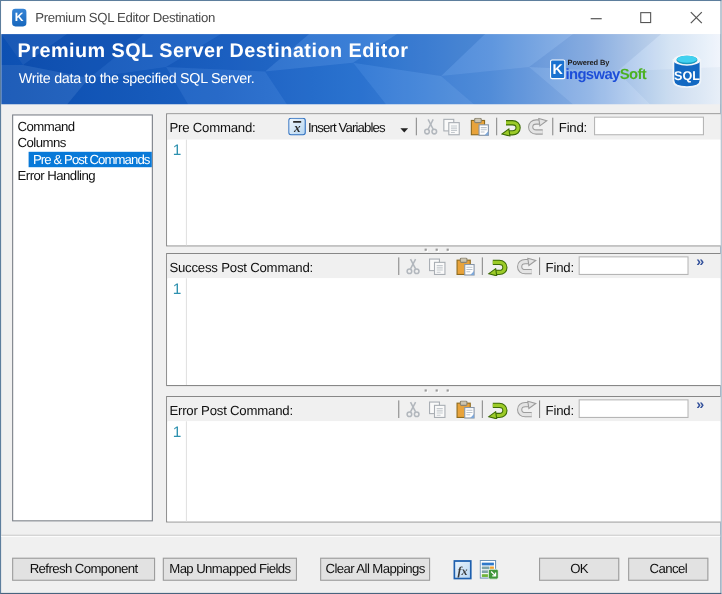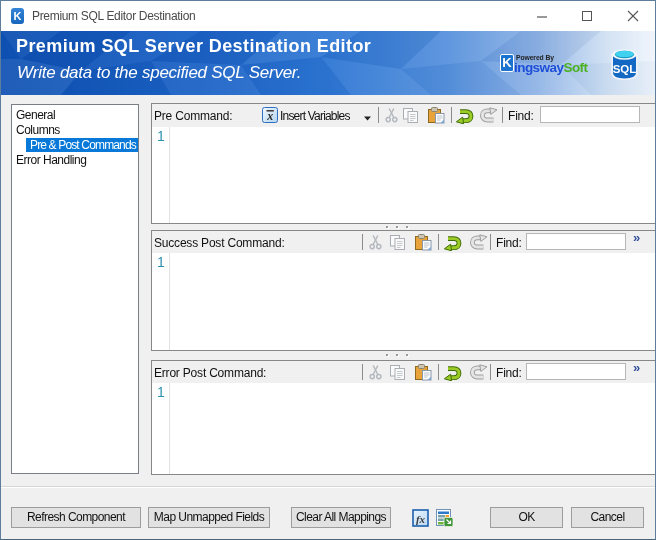--- a/index.html
+++ b/index.html
@@ -9,21 +9,21 @@
 
 .titlebar { position:absolute; left:0; top:0; width:654px; height:30px; background:#ffffff; }
 .appicon { position:absolute; left:10px; top:7px; width:13px; height:16px; border-radius:3px; background:linear-gradient(180deg,#3584d6,#1767bd); color:#fff; font-size:11px; font-weight:bold; text-align:center; line-height:16px; }
 .apptitle { position:absolute; left:31px; top:8px; font-size:12px; color:#4a4a4a; letter-spacing:-0.32px; }
 .capbtn { position:absolute; top:0; width:45px; height:29px; }
 .capbtn svg { position:absolute; left:17px; top:9px; }
 
 .header { position:absolute; left:0; top:30px; width:654px; height:68px; overflow:hidden; }
 .header svg.bg { position:absolute; left:0; top:0; }
 .htitle { position:absolute; left:15px; top:5px; font-size:18px; font-weight:bold; color:#ffffff; letter-spacing:0.42px; }
-.hsub { position:absolute; left:16px; top:32px; font-size:17px; color:#ffffff; letter-spacing:-0.25px;font-style:italic; }
+.hsub { position:absolute; left:16px; top:32px; font-size:13px; color:#ffffff; letter-spacing:-0.25px; }
 
 
 .kbox { position:absolute; left:499px; top:23px; width:14px; height:18px; background:#1b72cf; border:1.5px solid #ffffff; border-radius:2px; color:#fff; font-weight:bold; font-size:13px; text-align:center; line-height:15px; }
 .pby { position:absolute; left:515px; top:22.5px; font-size:6.8px; font-weight:bold; color:#222222; letter-spacing:-0.1px; }
 .kword { position:absolute; left:513px; top:28.5px; font-size:13.5px; font-weight:bold; letter-spacing:-0.55px; }
 .kword .b { color:#1d4ed8; } .kword .g { color:#4cb122; }
 .sqlicon { position:absolute; left:610px; top:16px; }
 
 .nav { position:absolute; left:10px; top:103px; width:128px; height:370px; background:#ffffff; border:1px solid #7a7f87; font-size:12px; color:#111; letter-spacing:-0.5px; }
 .nav .item { position:relative; height:15px; line-height:15px; padding-left:4px; white-space:nowrap; }
@@ -113,21 +113,21 @@
       <path d="M1.2 7.5 L1.2 26 Q1.2 32.2 13.5 32.2 Q25.8 32.2 25.8 26 L25.8 7.5 Z" fill="#1268c2" stroke="#eef3f9" stroke-width="1.6"></path>
       <ellipse cx="13.5" cy="7.5" rx="12.3" ry="5.2" fill="#f2f6fb"></ellipse>
       <ellipse cx="13.5" cy="7.5" rx="9.6" ry="3.8" fill="#1a9cc0"></ellipse>
       <ellipse cx="13.5" cy="6.9" rx="9.2" ry="3.2" fill="#41d1f0"></ellipse>
       <text x="13.5" y="25.5" text-anchor="middle" font-size="11.5" font-weight="bold" fill="#ffffff" font-family="Liberation Sans, sans-serif">SQL</text>
     </svg>
   </div>
 
   <div class="nav">
     <div style="height:3px"></div>
-    <div class="item">General</div>
+    <div class="item">Command</div>
     <div class="item">Columns</div>
     <div class="item" style="padding-left:12px;"><span class="sel">Pre &amp; Post Commands</span></div>
     <div class="item">Error Handling</div>
   </div>
 
   <div class="panel" style="top:102px; height:121px;">
     <div class="ptop" style="height:23px;"></div>
     <div class="plabel">Pre Command:</div>
 
     <svg class="ticon" style="left:110px;" width="17" height="17" viewBox="0 0 17 17">

